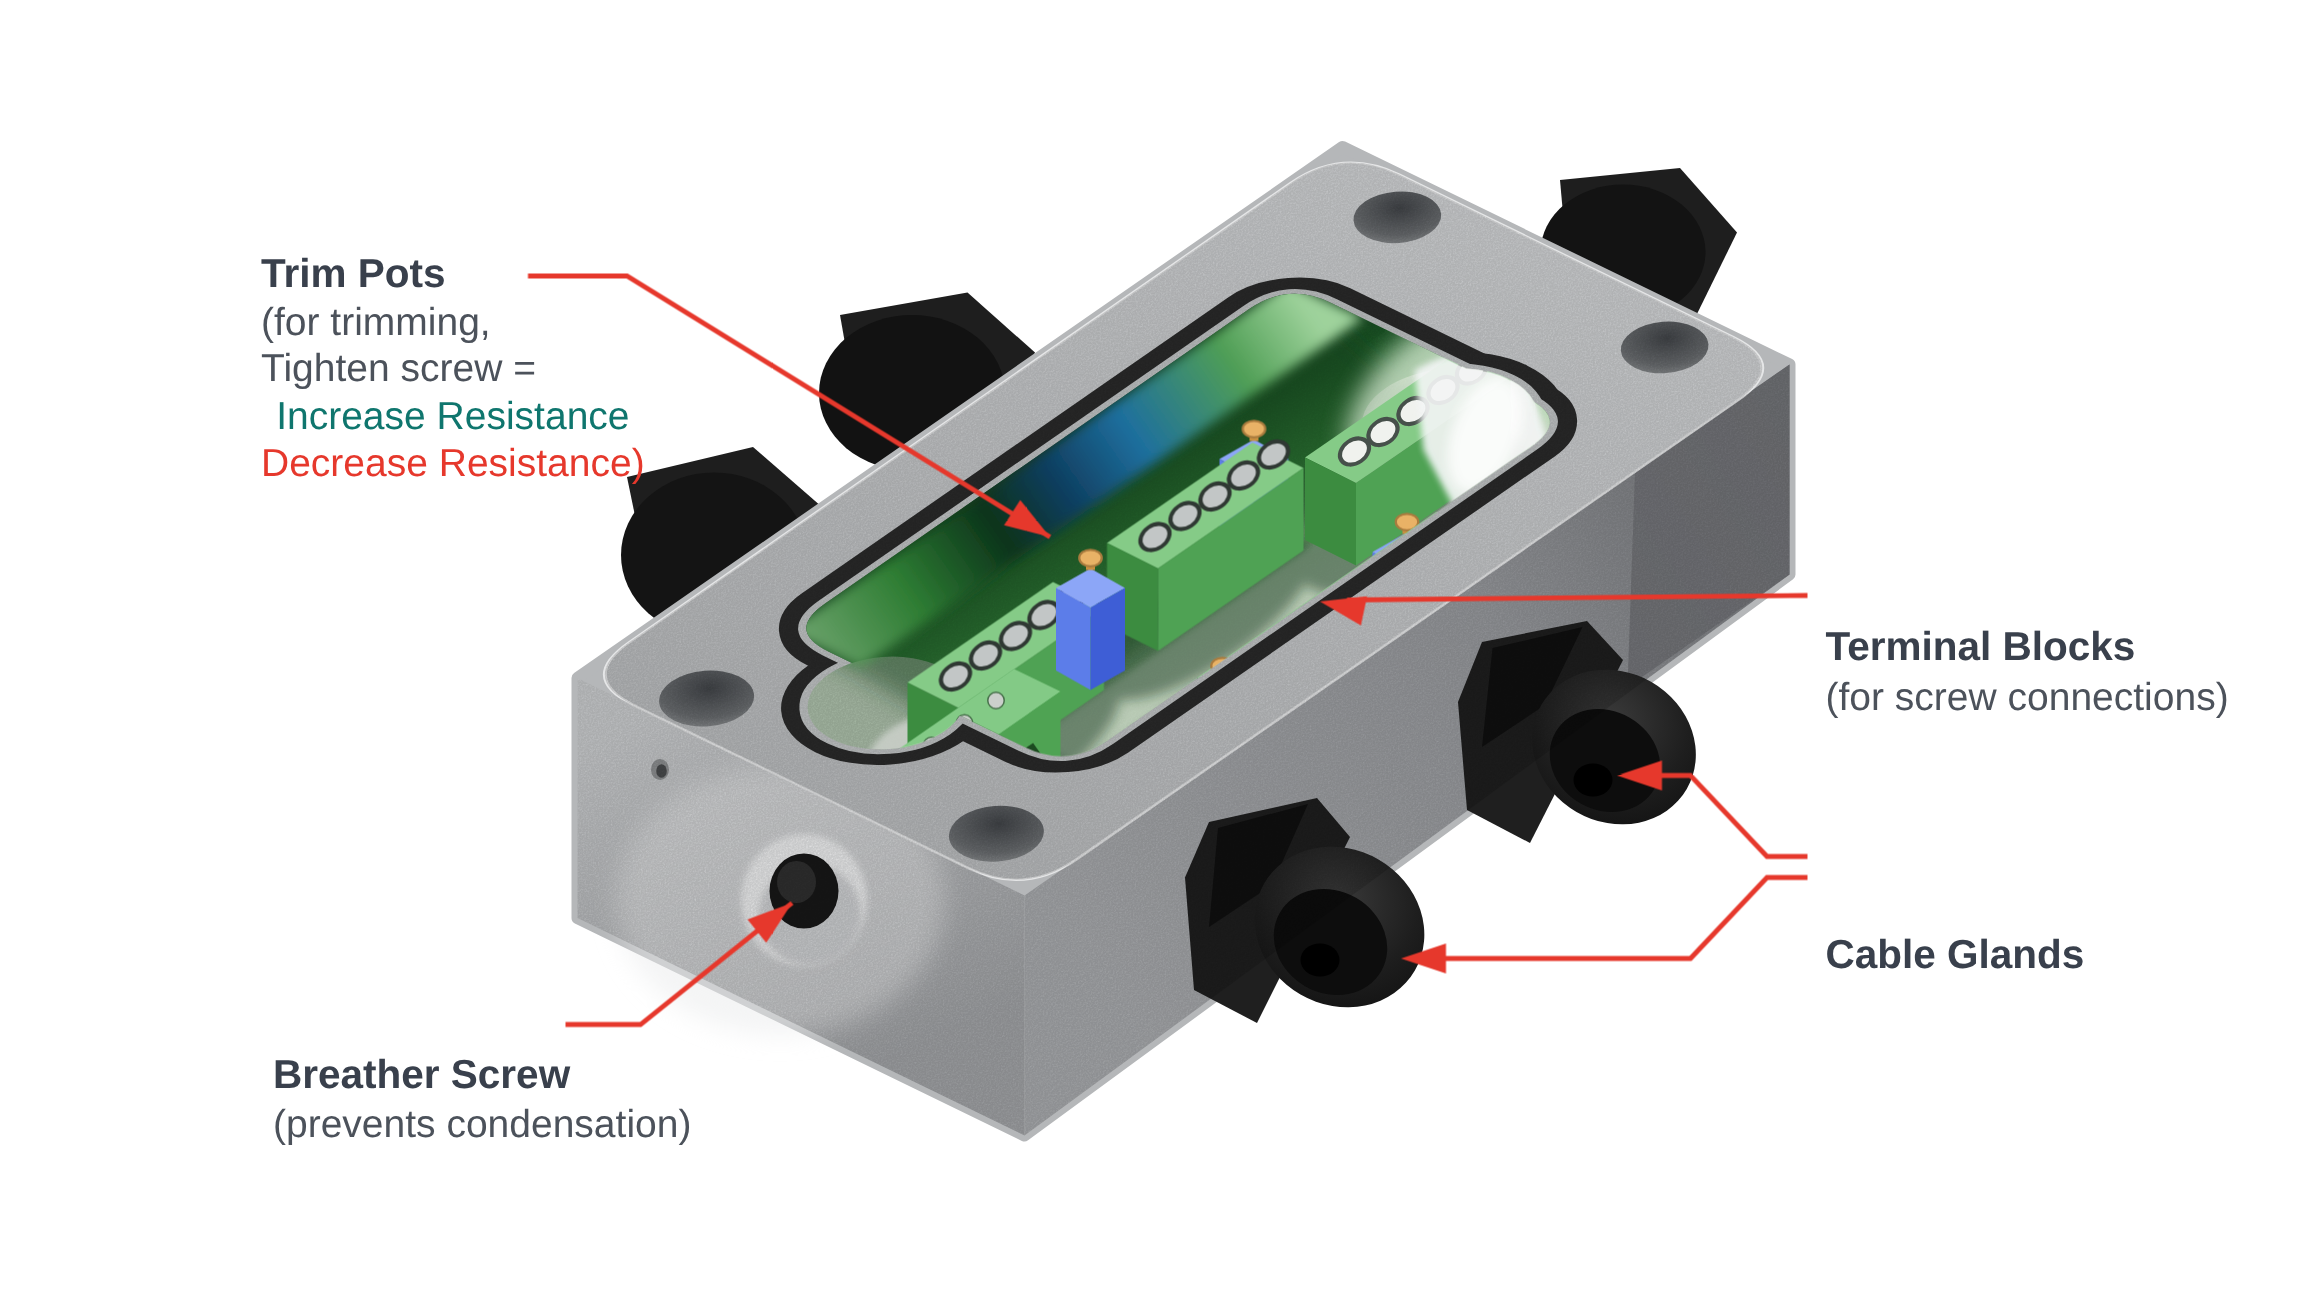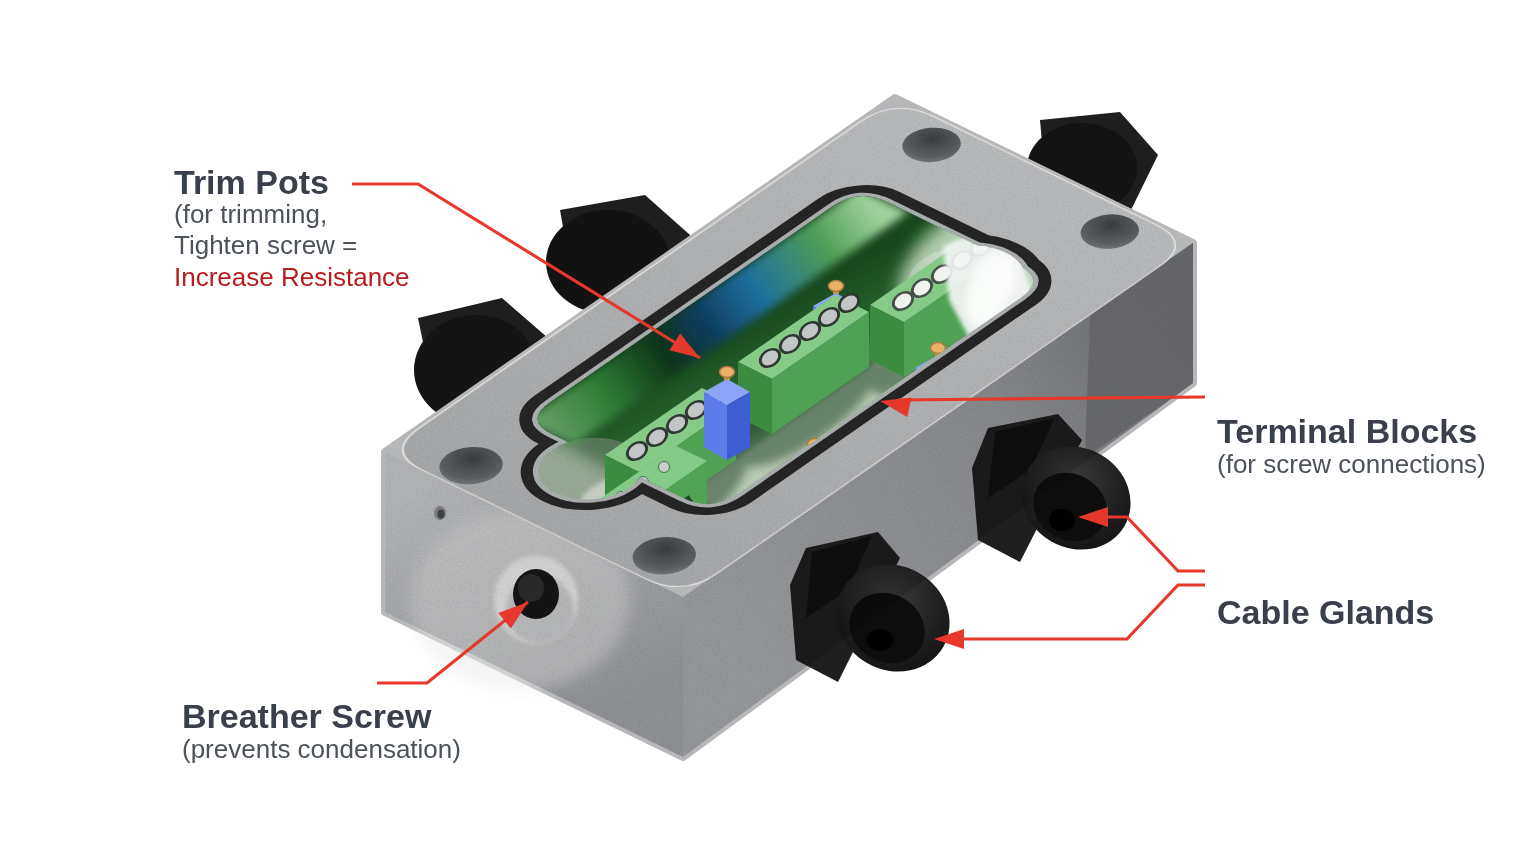--- a/index.html
+++ b/index.html
@@ -1,22 +1,22 @@
 <!DOCTYPE html>
 <html><head>
 <meta charset="utf-8">
 <style>
   html,body{margin:0;padding:0;background:#ffffff;}
   #stage{position:relative;width:1536px;height:864px;background:#ffffff;overflow:hidden;
          font-family:"Liberation Sans",sans-serif;}
   #scene{position:absolute;left:0;top:0;}
   .lbl{position:absolute;line-height:31.5px;font-size:26px;color:#4C525B;white-space:nowrap;}
-  .lbl .t{font-weight:700;font-size:34px;color:#39404C;display:block;}
+  .lbl .t{font-weight:700;font-size:27px;color:#39404C;display:block;}
   .lbl span{display:block;}
-  .lbl .green{color:#b91c1c;text-align:center;}
+  .lbl .green{color:#0f766e;text-align:center;}
   .lbl .red{color:#E6382C;}
   .lbl2{line-height:33px;margin-top:32px;}
 </style>
 </head>
 <body>
 
 <div id="stage">
 
 <svg id="scene" width="1536" height="864" viewBox="0 0 1536 864">
   <defs>
@@ -328,28 +328,29 @@
     <path d="M0,0 L-30,-10 L-30,10 Z" transform="translate(934,639) rotate(180)"></path>
     <path d="M0,0 L-30,-10 L-30,10 Z" transform="translate(528,602) rotate(-38.7)"></path>
   </g>
 </svg>
 
 <div class="lbl" style="left:174px;top:167px;">
   <span class="t">Trim Pots</span>
   <span>(for trimming,</span>
   <span>Tighten screw =</span>
   <span class="green">Increase Resistance</span>
+  <span class="red">Decrease Resistance)</span>
 </div>
 
 <div class="lbl lbl2" style="left:1217px;top:383px;">
   <span class="t">Terminal Blocks</span>
   <span>(for screw connections)</span>
 </div>
 
-<div class="lbl lbl2" style="left:1217px;top:564px;">
+<div class="lbl lbl2" style="left:1217px;top:588px;">
   <span class="t">Cable Glands</span>
 </div>
 
 <div class="lbl lbl2" style="left:182px;top:668px;">
   <span class="t">Breather Screw</span>
   <span>(prevents condensation)</span>
 </div>
 
 </div>
 

